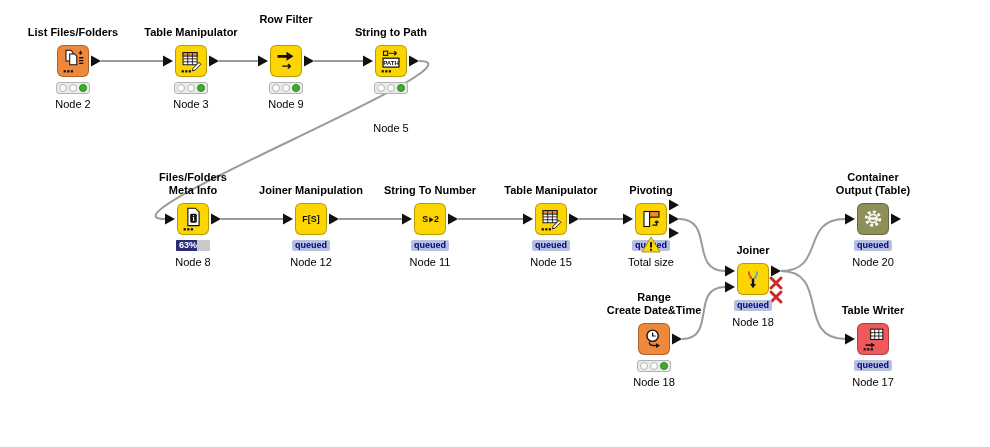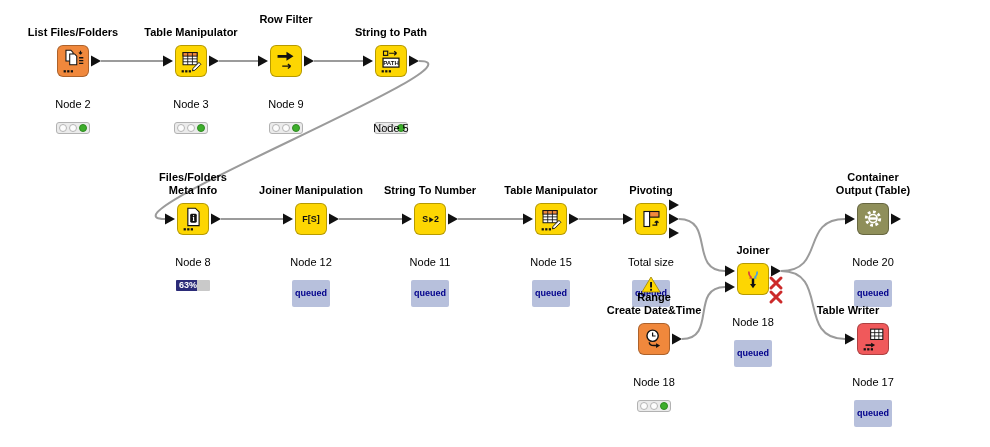--- a/index.html
+++ b/index.html
@@ -6,26 +6,26 @@
   html,body { margin:0; padding:0; background:#fff; }
   body { font-family:"Liberation Sans", sans-serif; }
   #stage { position:relative; width:990px; height:447px; background:#ffffff; overflow:hidden; }
   #wires { position:absolute; left:0; top:0; width:990px; height:447px; }
   #nodes-layer { position:absolute; left:0; top:0; width:100%; height:100%; }
   .node-title { position:absolute; width:180px; text-align:center; font-size:11px; font-weight:bold;
                 line-height:13px; color:#000; pointer-events:none; }
   .node-body { position:absolute; width:32px; height:32px; border-radius:6px;
                border:1px solid rgba(0,0,0,0.28); }
   .node-body svg { position:absolute; left:0; top:0; width:100%; height:100%; }
-  .statuswrap { position:absolute; transform:translateX(-50%); display:flex; justify-content:flex-end;margin-top:40px; }
+  .statuswrap { position:absolute; transform:translateX(-50%); display:flex; justify-content:flex-end; }
   .traffic { width:34px; height:12px; background:#ebebeb; border:1px solid #b2b2b2; border-radius:3px;
              display:flex; align-items:center; justify-content:space-between; padding:0 2px; }
   .dot { width:8px; height:8px; border-radius:50%; background:#fcfcfc; border:1px solid #b5b5b5; }
   .dot.on { background:#3dae2b; border-color:#2f8a21; }
-  .badge { font-size:9px; font-weight:bold; line-height:11px; padding:8px 3px; border-radius:2px;
+  .badge { font-size:9px; font-weight:bold; line-height:11px; padding:0 3px; border-radius:2px;
            white-space:nowrap; }
   .progress { width:34px; height:11px; background:#c9c9c9; position:relative; overflow:hidden;
               font-size:9px; font-weight:bold; color:#fff; border-radius:1px; }
   .progress .fill { position:absolute; left:0; top:0; bottom:0; }
   .progress .txt { position:absolute; left:3px; top:0; line-height:11px; }
   .node-annotation { position:absolute; transform:translateX(-50%); font-size:11px; line-height:13px;
                      color:#000; white-space:nowrap; }
   .warn { position:absolute; left:50%; top:-4px; transform:translateX(-50%); }
 </style>
 </head>
@@ -282,21 +282,21 @@
           <circle cx="16" cy="15.5" r="7.2" fill="none" stroke="#fff" stroke-width="3" stroke-dasharray="3 2.6"></circle>
           <circle cx="16" cy="15.5" r="5.2" fill="#fff"></circle>
           <circle cx="16" cy="15.5" r="3.4" fill="#8f8f5a"></circle>
           <rect x="11.8" y="14.2" width="8.4" height="2.6" fill="#fff"></rect>
         </svg>
       </div>
       <div class="statuswrap" style="left: 873px; top: 240px;">
         <div class="badge" style="background:#b7c0dc;color:#00008b">queued</div>
       </div>
       <div class="node-annotation" style="left: 873px; top: 256px;">Node 20</div>
-      <div class="node-title" style="left: 758px; top: 304px;">
+      <div class="node-title" style="left: 783px; top: 304px;">
         <div>Table Writer</div>
       </div>
       <div class="node-body" style="left: 857px; top: 323px; background: rgb(240, 89, 91);">
         <svg viewBox="0 0 32 32">
           <rect x="13.5" y="5.5" width="13" height="11" fill="#fff" stroke="#111" stroke-width="1.1"></rect>
           <path d="M17.8 5.5v11M22.2 5.5v11M13.5 9.2h13M13.5 12.8h13" stroke="#111" stroke-width="0.9" fill="none"></path>
           <path d="M8 22.5h6.5" stroke="#111" stroke-width="1.7"></path>
           <path d="M14 19.9l4.2 2.6-4.2 2.6z" fill="#111"></path>
           <g fill="#111">
             <rect x="6" y="25.8" width="2.4" height="2.4"></rect>

